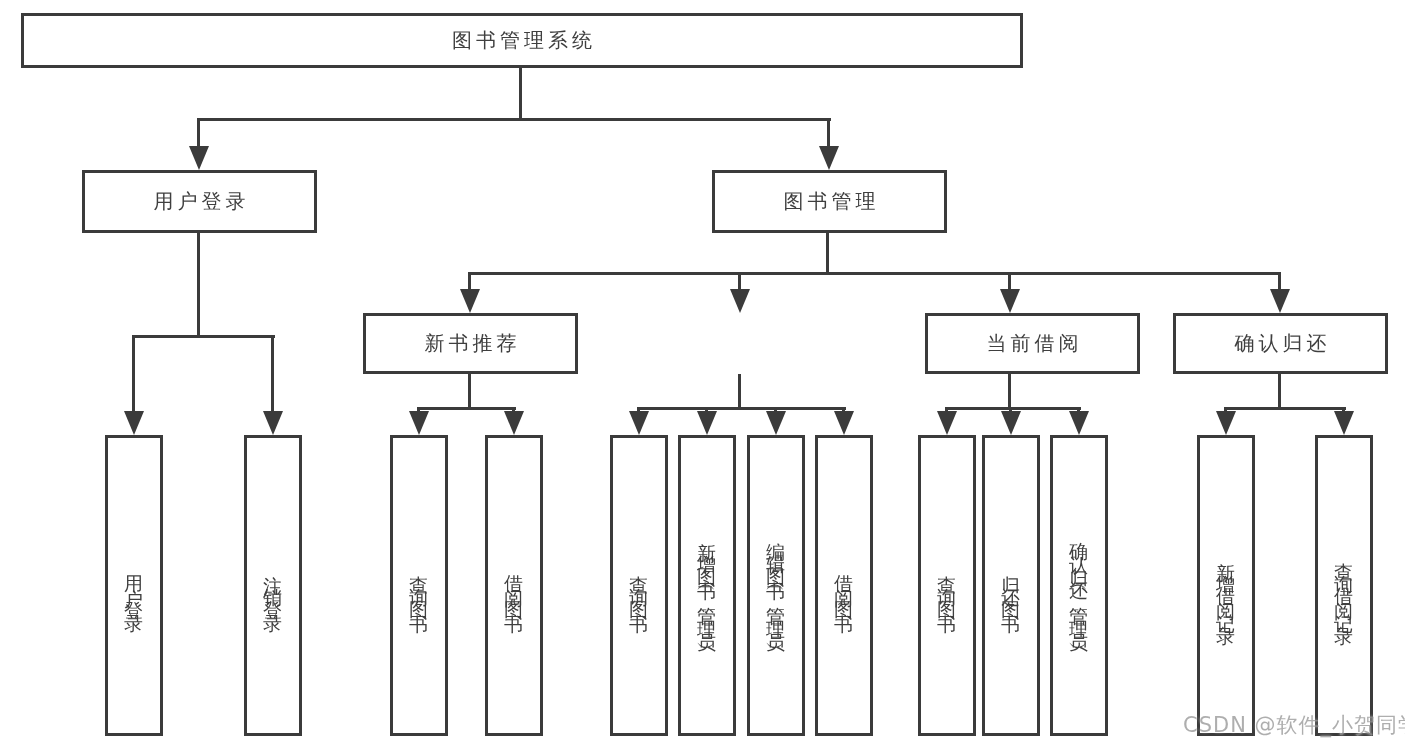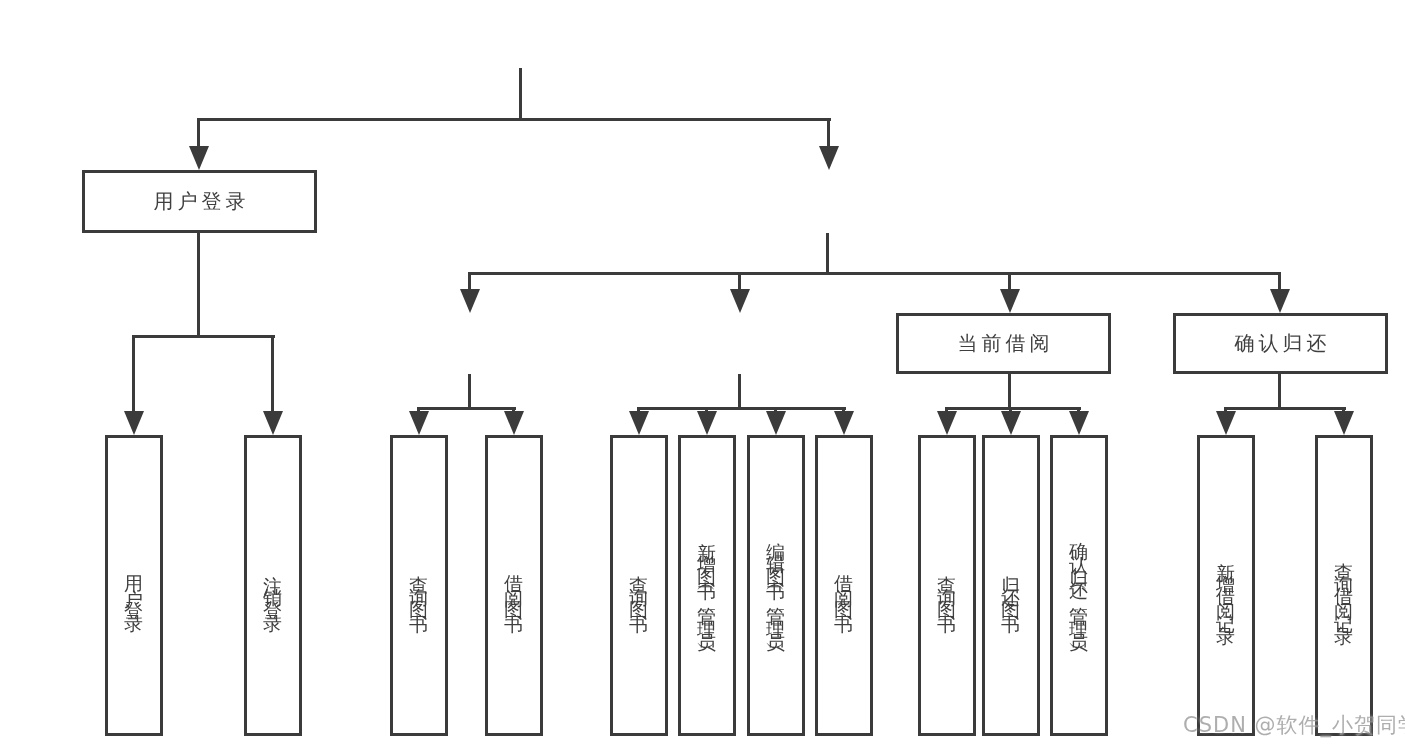--- a/index.html
+++ b/index.html
@@ -70,51 +70,60 @@
     opacity: 0.8;
     text-shadow: 0 0 3px #ffffff;
     white-space: nowrap;
   }
 </style>
 </head>
 <body>
 
 <div id="canvas">
 
+  <div class="box" style="left:21px; top:13px; width:1002px; height:55px;">
+    <span>图书管理系统</span>
+  </div>
 
   <div class="vline" style="left:519px; top:68px; height:50px;"></div>
   <div class="hline" style="left:197px; top:118px; width:634px;"></div>
   <div class="vline" style="left:197px; top:118px; height:32px;"></div>
   <div class="arrow" style="left:189px; top:146px;"></div>
   <div class="vline" style="left:827px; top:118px; height:32px;"></div>
   <div class="arrow" style="left:819px; top:146px;"></div>
 
   <div class="box" style="left:82px; top:170px; width:235px; height:63px;">
     <span>用户登录</span>
+  </div>
+  <div class="box" style="left:712px; top:170px; width:235px; height:63px;">
+    <span>图书管理</span>
   </div>
 
   <div class="vline" style="left:197px; top:233px; height:105px;"></div>
   <div class="hline" style="left:132px; top:335px; width:143px;"></div>
   <div class="vline" style="left:132px; top:335px; height:80px;"></div>
   <div class="arrow" style="left:124px; top:411px;"></div>
   <div class="vline" style="left:271px; top:335px; height:80px;"></div>
   <div class="arrow" style="left:263px; top:411px;"></div>
 
   <div class="vline" style="left:826px; top:233px; height:42px;"></div>
   <div class="hline" style="left:468px; top:272px; width:813px;"></div>
   <div class="vline" style="left:468px; top:272px; height:18px;"></div>
   <div class="arrow" style="left:460px; top:289px;"></div>
   <div class="vline" style="left:738px; top:272px; height:18px;"></div>
   <div class="arrow" style="left:730px; top:289px;"></div>
   <div class="vline" style="left:1008px; top:272px; height:18px;"></div>
   <div class="arrow" style="left:1000px; top:289px;"></div>
   <div class="vline" style="left:1278px; top:272px; height:18px;"></div>
   <div class="arrow" style="left:1270px; top:289px;"></div>
 
-  <div class="box" style="left:896px; top:313px; width:215px; height:61px;">
+  <div class="box" style="left:363px; top:313px; width:215px; height:61px;">
+    <span>新书推荐</span>
+  </div>
+  <div class="box" style="left:925px; top:313px; width:215px; height:61px;">
     <span>当前借阅</span>
   </div>
   <div class="box" style="left:1173px; top:313px; width:215px; height:61px;">
     <span>确认归还</span>
   </div>
 
   <div class="vline" style="left:468px; top:374px; height:36px;"></div>
   <div class="hline" style="left:417px; top:407px; width:99px;"></div>
   <div class="vline" style="left:417px; top:407px; height:10px;"></div>
   <div class="arrow" style="left:409px; top:411px;"></div>

